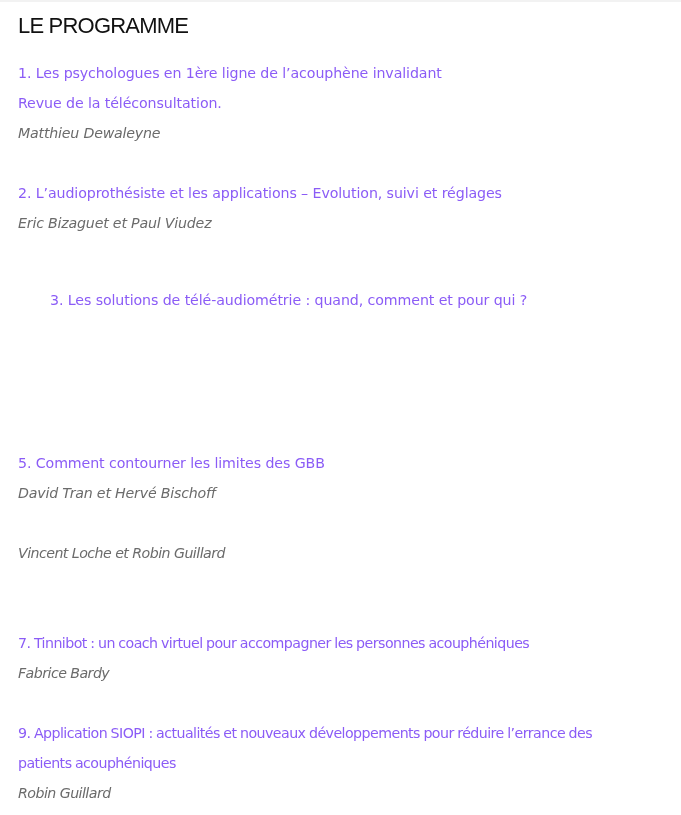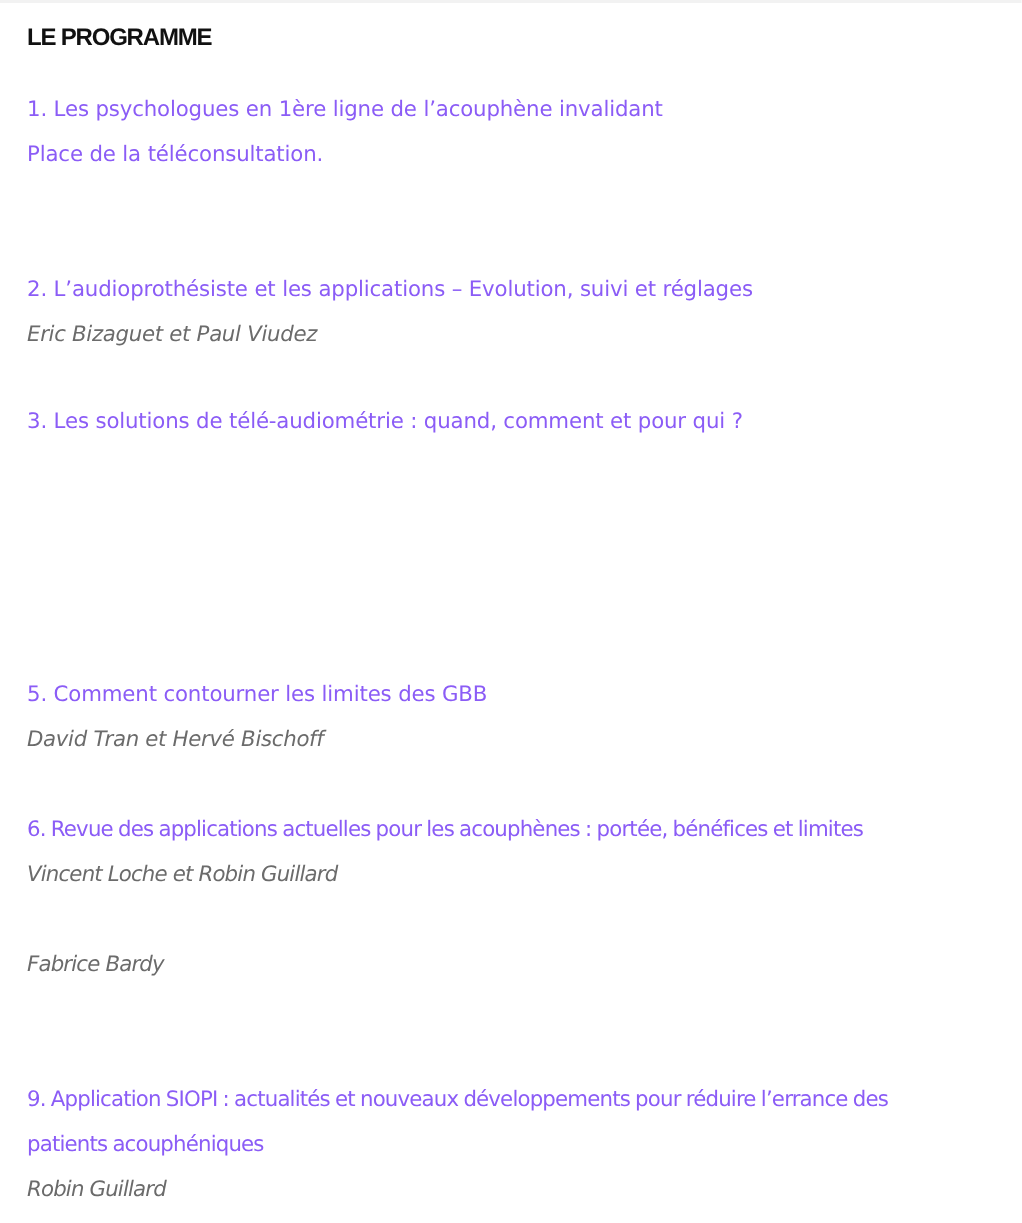--- a/index.html
+++ b/index.html
@@ -20,22 +20,22 @@
       left: 18px;
       top: 0;
       right: 0;
     }
     .title {
       position: absolute;
       left: 0;
       top: 10px;
       margin: 0;
       font-family: "Liberation Sans", sans-serif;
-      font-weight: bold;
-      font-size: 16px;
+      font-weight: normal;
+      font-size: 22px;
       letter-spacing: -0.8px;
       color: #111111;
       line-height: 28px;
       white-space: nowrap;
     }
     .item {
       position: absolute;
       left: 0;
       right: 0;
     }
@@ -65,46 +65,47 @@
     }
   </style>
 </head>
 <body>
 
 <div class="section">
   <h2 class="title">LE PROGRAMME</h2>
 
   <div class="item" style="top:56px;">
     <div class="line">1. Les psychologues en 1ère ligne de l’acouphène invalidant</div>
-    <div class="line">Place de la téléconsultation.</div>
+    <div class="line">Revue de la téléconsultation.</div>
+    <div class="speaker">Matthieu Dewaleyne</div>
   </div>
 
   <div class="item" style="top:176px;">
     <div class="line">2. L’audioprothésiste et les applications – Evolution, suivi et réglages</div>
     <div class="speaker">Eric Bizaguet et Paul Viudez</div>
   </div>
 
-  <div class="item" style="top:264px;">
+  <div class="item" style="top:283px;margin-left:32px;">
     <div class="line">3. Les solutions de télé-audiométrie : quand, comment et pour qui ?</div>
   </div>
 
   <div class="item" style="top:356px;">
   </div>
 
   <div class="item" style="top:446px;">
     <div class="line">5. Comment contourner les limites des GBB</div>
     <div class="speaker">David Tran et Hervé Bischoff</div>
   </div>
 
   <div class="item" style="top:536px;">
-    <div class="line condensed">6. Revue des applications actuelles pour les acouphènes : portée, bénéfices et limites</div>
     <div class="speaker condensed">Vincent Loche et Robin Guillard</div>
   </div>
 
   <div class="item" style="top:626px;">
+    <div class="line condensed">7. Tinnibot : un coach virtuel pour accompagner les personnes acouphéniques</div>
     <div class="speaker condensed">Fabrice Bardy</div>
   </div>
 
   <div class="item" style="top:716px;">
     <div class="line condensed">9. Application SIOPI : actualités et nouveaux développements pour réduire l’errance des</div>
     <div class="line condensed">patients acouphéniques</div>
     <div class="speaker condensed">Robin Guillard</div>
   </div>
 </div>
 

